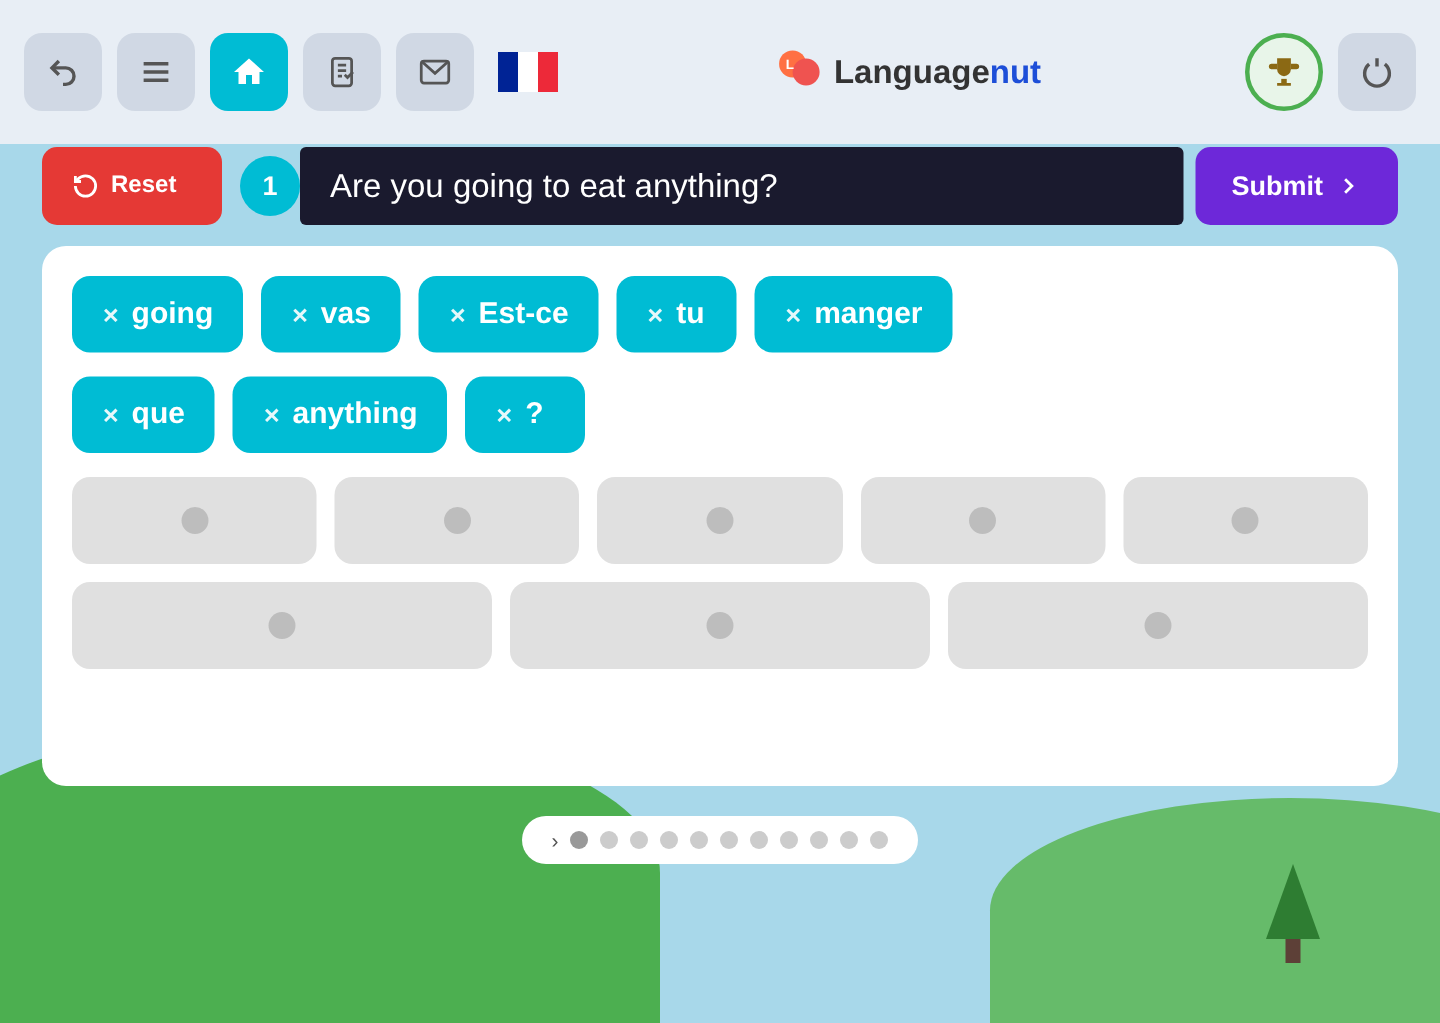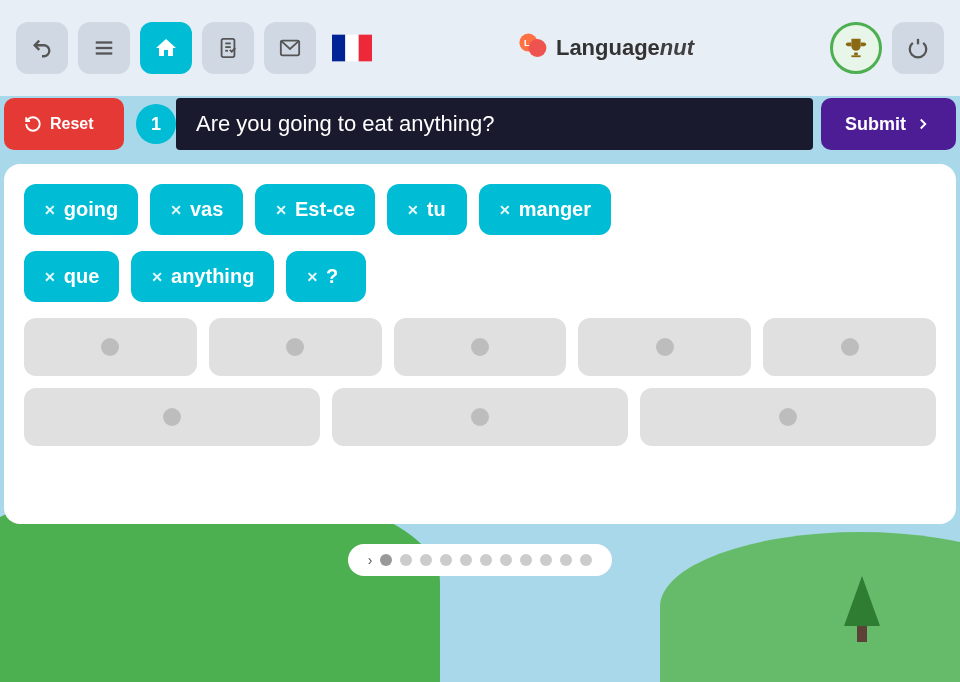--- a/index.html
+++ b/index.html
@@ -99,21 +99,21 @@
       display: flex;
       align-items: center;
       justify-content: center;
       overflow: hidden;
     }
 
     
     .main-content {
       position: relative;
       z-index: 10;
-      padding: 0 4px;
+      padding: 0 28px;
     }
 
     
     .question-bar {
       display: flex;
       align-items: center;
       gap: 0;
       margin-bottom: 12px;
       height: 56px;
     }
@@ -156,21 +156,21 @@
       font-size: 22px;
       font-weight: 500;
       flex: 1;
       height: 52px;
       display: flex;
       align-items: center;
       border-radius: 4px;
     }
 
     .submit-btn {
-      background: #4c1d95;
+      background: #6d28d9;
       color: white;
       border: none;
       border-radius: 10px;
       padding: 12px 24px;
       font-size: 18px;
       font-weight: bold;
       cursor: pointer;
       display: flex;
       align-items: center;
       gap: 8px;
@@ -380,21 +380,21 @@
     </svg>
   </button>
 
   <div class="nav-logo">
     <svg width="36" height="36" viewBox="0 0 40 40">
       <circle cx="16" cy="14" r="10" fill="#ff7043"></circle>
       <circle cx="26" cy="20" r="10" fill="#ef5350"></circle>
       <text x="11" y="18" font-size="10" fill="white" font-weight="bold">L</text>
     </svg>
     <span style="font-size:22px; font-weight:bold; color:#333;">
-      <span>Language</span><span style="color:#404040;font-style:italic;">nut</span>
+      <span>Language</span><span style="color:#1d4ed8;">nut</span>
     </span>
   </div>
 
   <button class="trophy-btn">
     <svg width="22" height="22" viewBox="0 0 24 24" fill="#8B6914">
       <path d="M7 2h10v8a5 5 0 0 1-10 0V2z"></path>
       <path d="M7 6H3a2 2 0 0 0 0 4h4"></path>
       <path d="M17 6h4a2 2 0 0 1 0 4h-4"></path>
       <rect x="10" y="17" width="4" height="3"></rect>
       <rect x="7" y="20" width="10" height="2"></rect>

